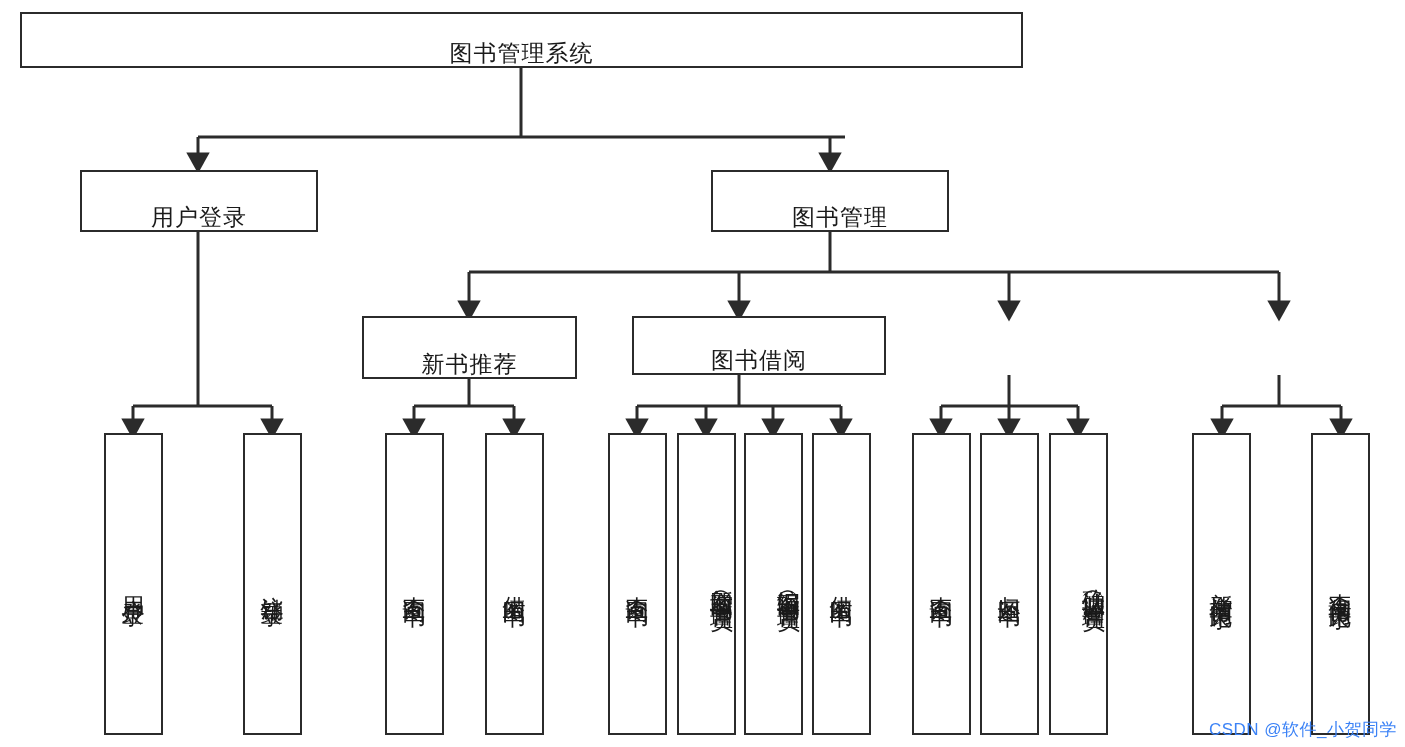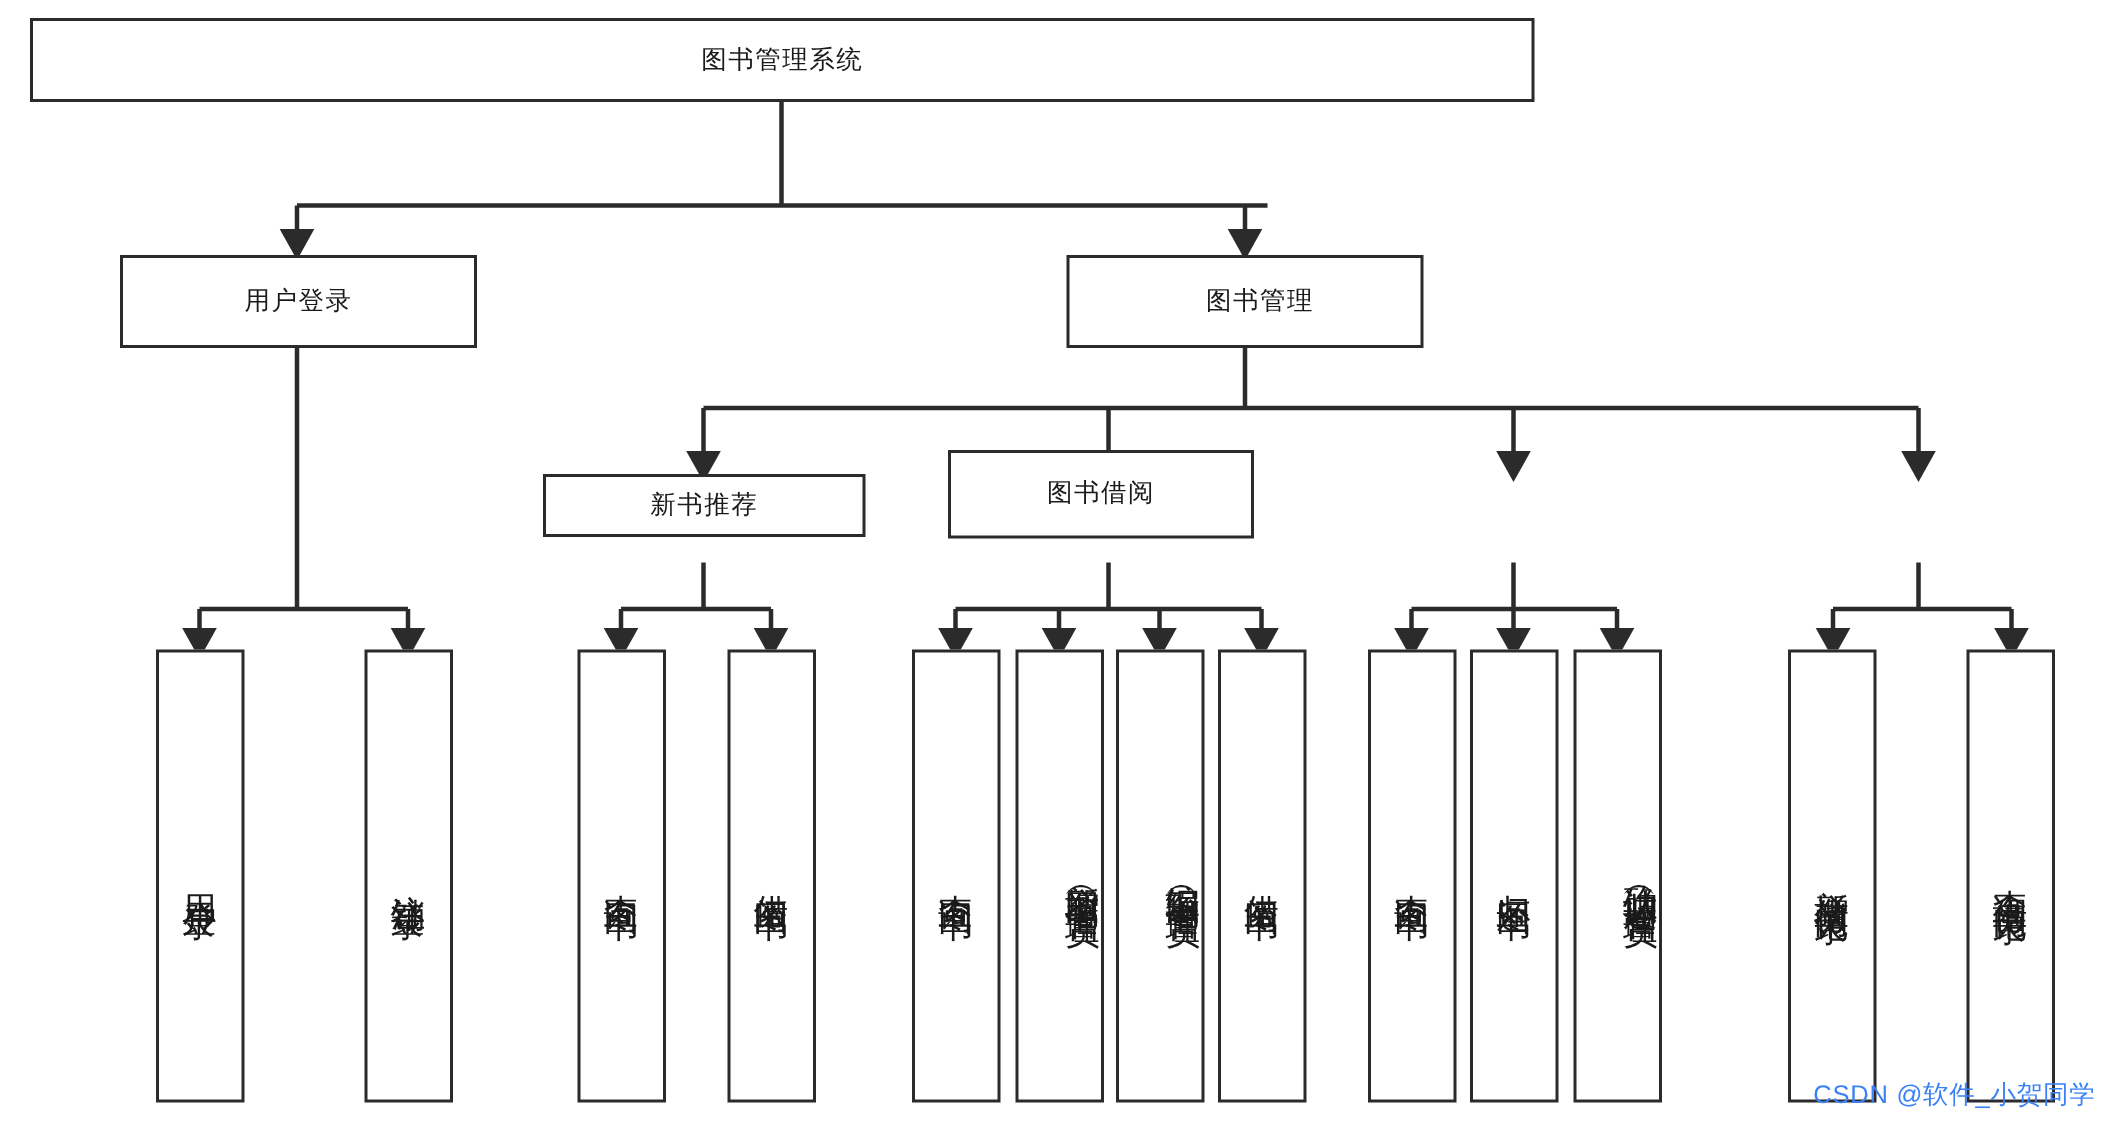--- a/index.html
+++ b/index.html
@@ -31,24 +31,25 @@
     box-sizing: border-box;
     background: #ffffff;
     border: 2px solid #2b2b2b;
     display: flex;
     align-items: center;
     justify-content: center;
     color: #1a1a1a;
     z-index: 2;
   }
   .node-h {
-    font-size: 17px;
+    font-size: 23px;
     letter-spacing: 1px;
     white-space: nowrap;
     line-height: 1.1;
+    align-items: flex-end;
   }
   .node-v {
     writing-mode: vertical-rl;
     text-orientation: upright;
     font-size: 23px;
     letter-spacing: 3px;
     line-height: 1.05;
     padding-top: 4px;
     padding-bottom: 4px;
     align-items: flex-start;
@@ -129,24 +130,24 @@
     <span>图书管理系统</span>
   </div>
 
   <div class="node node-h" style="left:80px; top:170px; width:238px; height:62px;">
     <span>用户登录</span>
   </div>
   <div class="node node-h" style="left:711px; top:170px; width:238px; height:62px;padding-left:20px;">
     <span>图书管理</span>
   </div>
 
-  <div class="node node-h" style="left:362px; top:316px; width:215px; height:42px;">
+  <div class="node node-h" style="left:362px; top:316px; width:215px; height:63px;">
     <span>新书推荐</span>
   </div>
-  <div class="node node-h" style="left:632px; top:300px; width:204px; height:59px;">
+  <div class="node node-h" style="left:632px; top:316px; width:254px; height:59px;">
     <span>图书借阅</span>
   </div>
 
   <div class="node node-v center-text" style="left:104px; top:433px; width:59px; height:302px;">
     <span>用户登录</span>
   </div>
   <div class="node node-v center-text" style="left:243px; top:433px; width:59px; height:302px;">
     <span>注销登录</span>
   </div>
 

